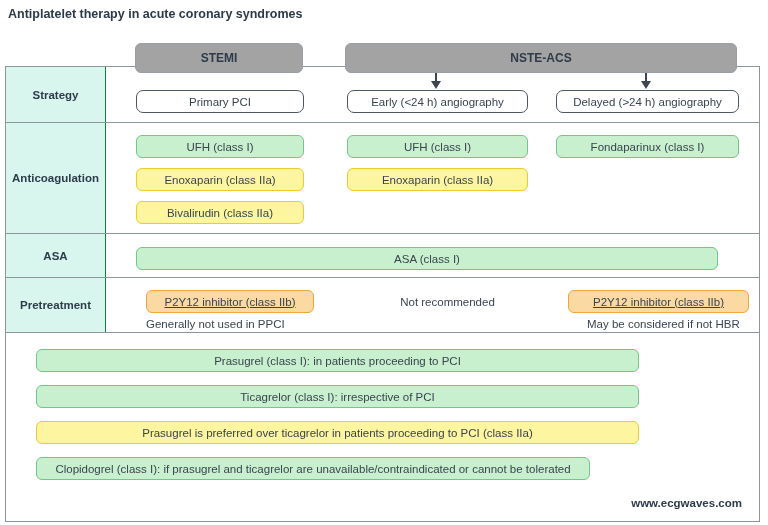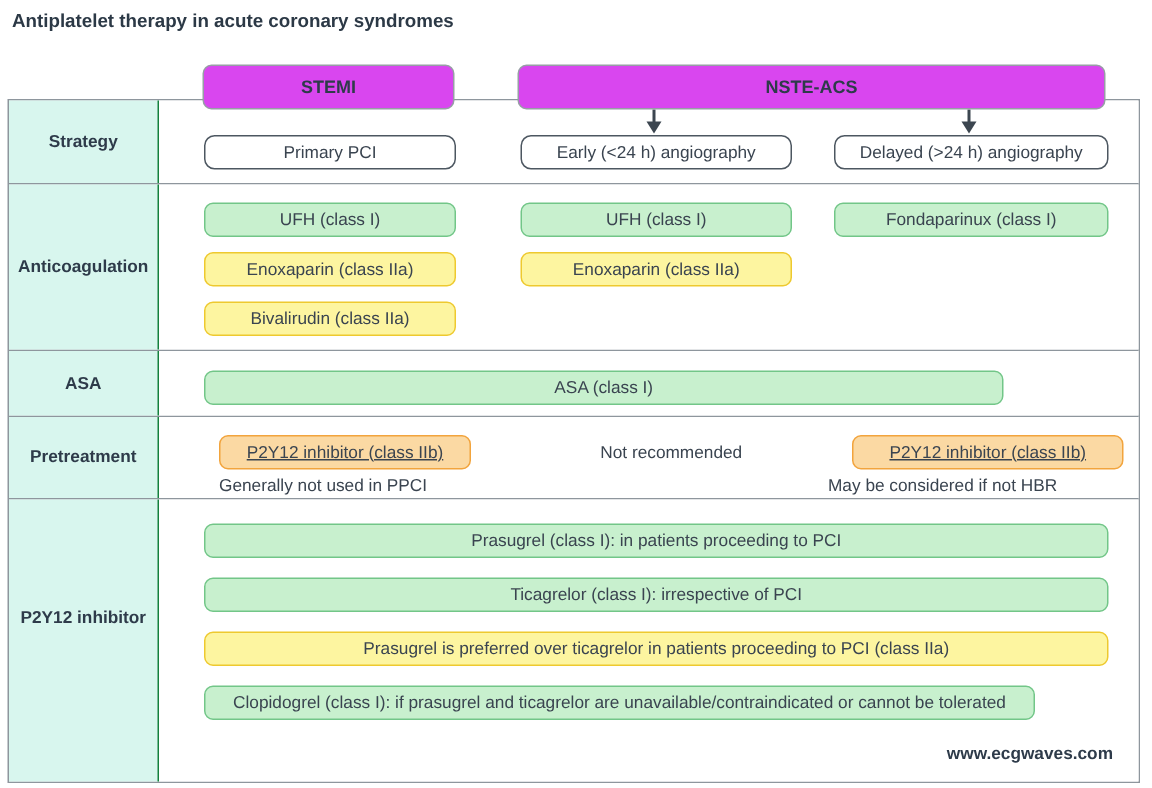--- a/index.html
+++ b/index.html
@@ -5,21 +5,21 @@
   html,body{margin:0;padding:0;background:#ffffff;}
   .canvas{
     position:relative;width:768px;height:525px;background:#ffffff;
     font-family:"Liberation Sans","DejaVu Sans",sans-serif;overflow:hidden;
   }
   .title{
     position:absolute;left:8px;top:7px;font-size:12.5px;font-weight:bold;color:#2c3946;
   }
   .hdr{
     position:absolute;top:43px;height:30px;box-sizing:border-box;
-    background:#d946ef;border:1px solid #979ea6;border-radius:6px;
+    background:#a3a3a3;border:1px solid #979ea6;border-radius:6px;
     display:flex;align-items:center;justify-content:center;
     font-weight:bold;font-size:12px;color:#2e3b4a;z-index:3;
   }
   .table{
     position:absolute;left:5px;top:66px;width:755px;height:456px;
     box-sizing:border-box;border:1px solid #8e969d;background:#ffffff;
     display:flex;flex-direction:column;z-index:1;
   }
   .row{
     position:relative;display:flex;box-sizing:border-box;border-bottom:1px solid #8e969d;
@@ -97,37 +97,36 @@
         <div class="pill yellow" style="left:30px;top:78px;width:168px;">Bivalirudin (class IIa)</div>
         <div class="pill green" style="left:241px;top:12px;width:181px;">UFH (class I)</div>
         <div class="pill yellow" style="left:241px;top:45px;width:181px;">Enoxaparin (class IIa)</div>
         <div class="pill green" style="left:450px;top:12px;width:183px;">Fondaparinux (class I)</div>
       </div>
     </div>
 
     <div class="row" style="height:44px;">
       <div class="row-label">ASA</div>
       <div class="row-content">
-        <div class="pill green" style="left:30px;top:13px;width:533px;">ASA (class I)</div>
+        <div class="pill green" style="left:30px;top:13px;width:582px;">ASA (class I)</div>
       </div>
     </div>
 
     <div class="row" style="height:55px;gap:10px;">
       <div class="row-label">Pretreatment</div>
       <div class="row-content">
         <div class="pill orange" style="left:30px;top:12px;width:168px;">P2Y12 inhibitor (class IIb)</div>
         <div class="note" style="left:30px;top:40px;">Generally not used in PPCI</div>
         <div class="plain-text" style="left:241px;top:12px;width:181px;">Not recommended</div>
         <div class="pill orange" style="left:452px;top:12px;width:181px;">P2Y12 inhibitor (class IIb)</div>
-        <div class="note" style="left:436px;top:40px;">May be considered if not HBR</div>
+        <div class="note" style="left:471px;top:40px;">May be considered if not HBR</div>
       </div>
     </div>
 
     <div class="row">
-      <div class="row-label" style="padding-bottom:30px;">P2Y12 inhibitor</div>
       <div class="row-content">
         <div class="pill green" style="left:30px;top:16px;width:603px;">Prasugrel (class I): in patients proceeding to PCI</div>
         <div class="pill green" style="left:30px;top:52px;width:603px;">Ticagrelor (class I): irrespective of PCI</div>
         <div class="pill yellow" style="left:30px;top:88px;width:603px;">Prasugrel is preferred over ticagrelor in patients proceeding to PCI (class IIa)</div>
         <div class="pill green" style="left:30px;top:124px;width:554px;">Clopidogrel (class I): if prasugrel and ticagrelor are unavailable/contraindicated or cannot be tolerated</div>
         <div class="watermark" style="top:164px;">www.ecgwaves.com</div>
       </div>
     </div>
 
   </div>

